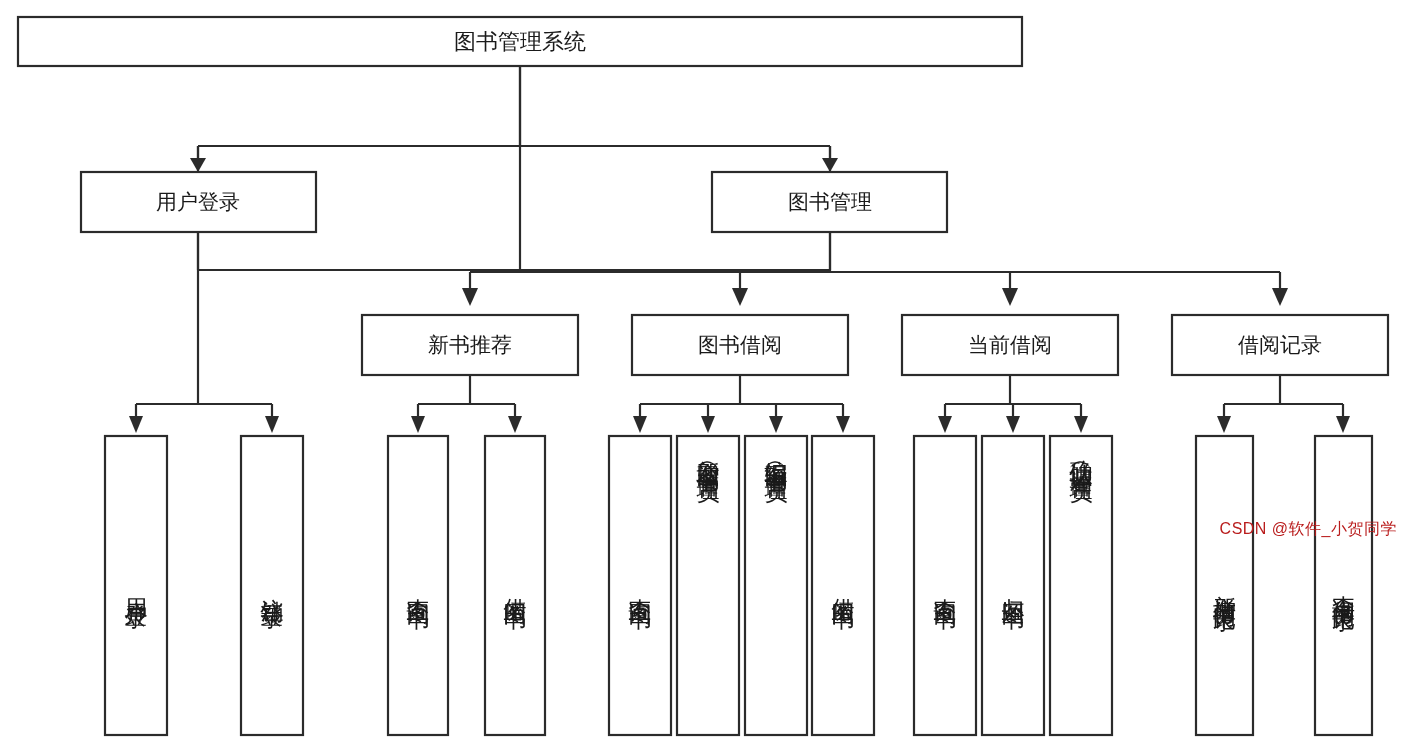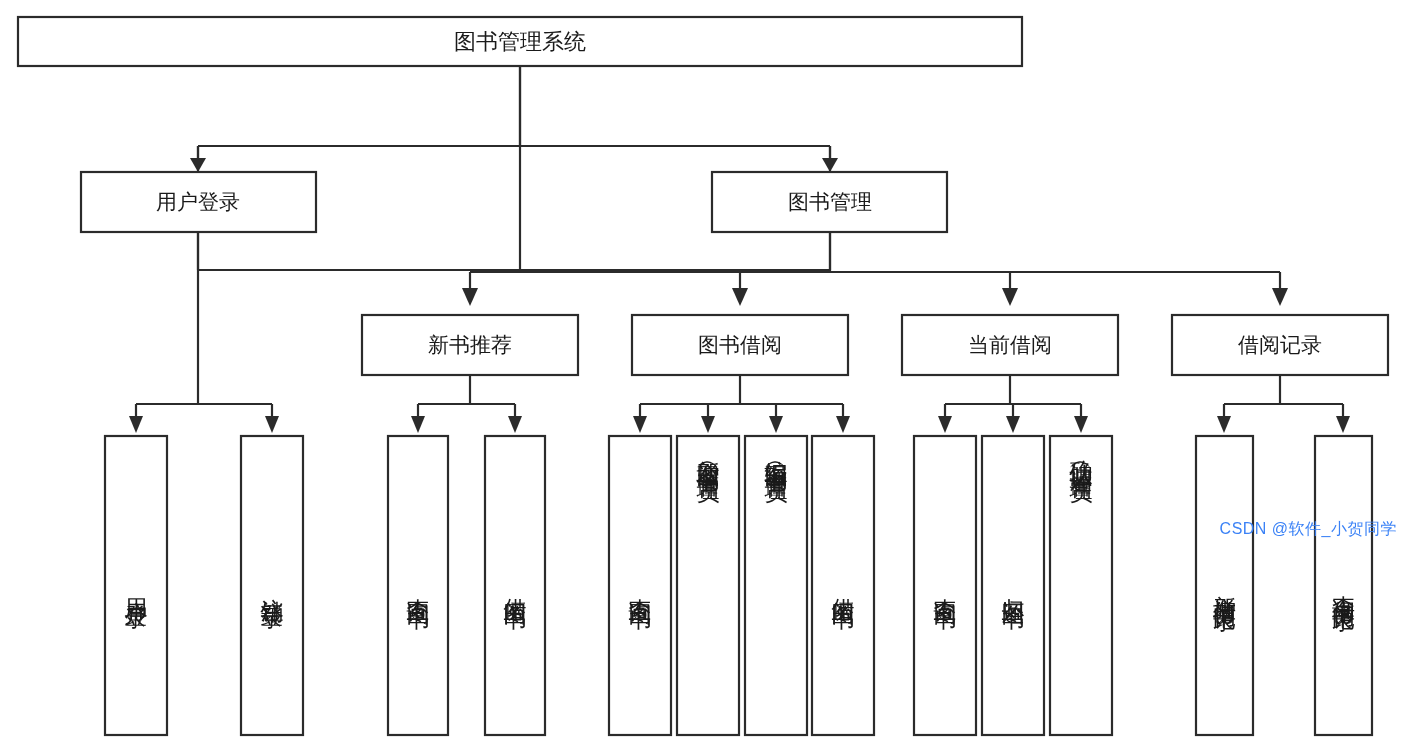--- a/index.html
+++ b/index.html
@@ -65,21 +65,21 @@
     white-space: nowrap;
     text-align: center;
     pointer-events: none;
   }
   .watermark {
     position: absolute;
     right: 8px;
     bottom: 6px;
     font-family: "Liberation Sans", sans-serif;
     font-size: 16px;
-    color: #3b82f6;
+    color: #b91c1c;
     letter-spacing: 0.5px;
     white-space: nowrap;
   }
 </style>
 </head>
 <body>
 
 <div id="diagram-root">
 
   <svg id="flow-svg" viewBox="0 0 1405 747" xmlns="http://www.w3.org/2000/svg">

